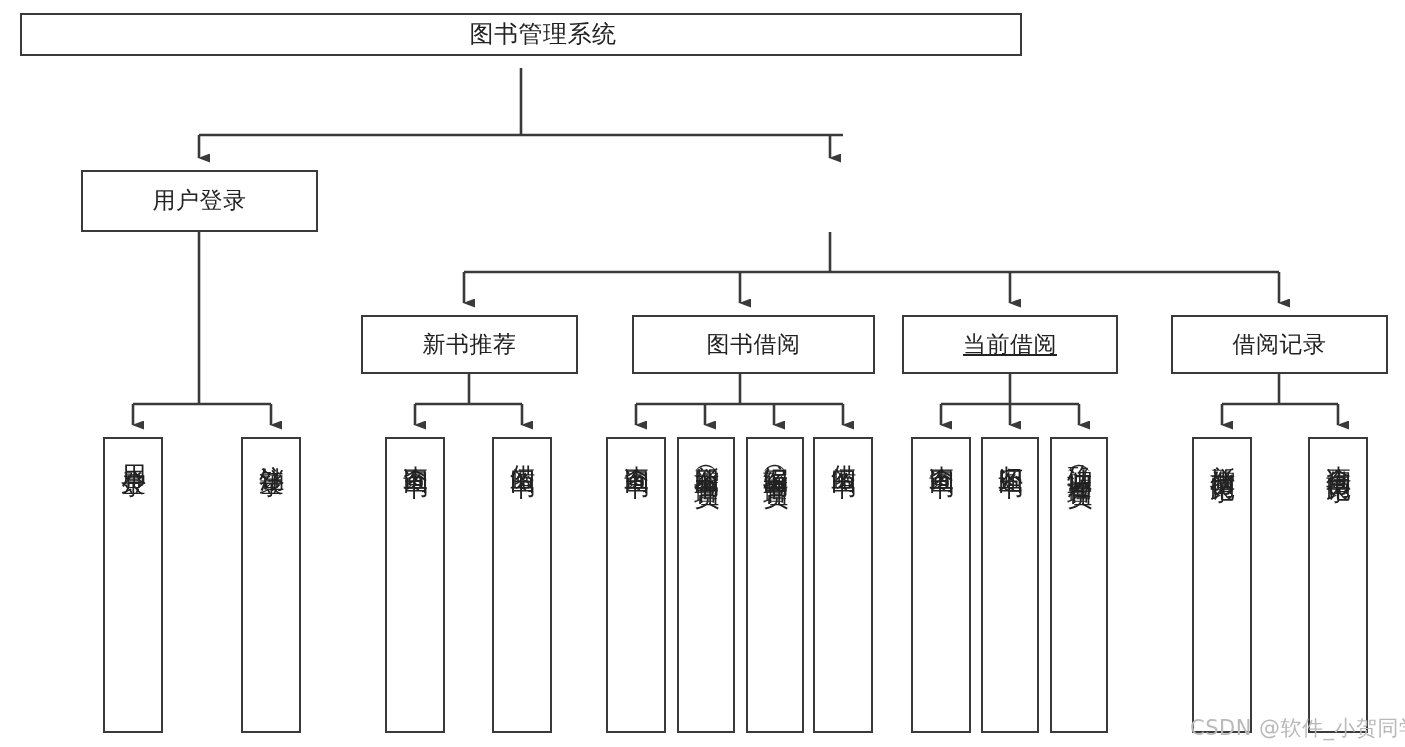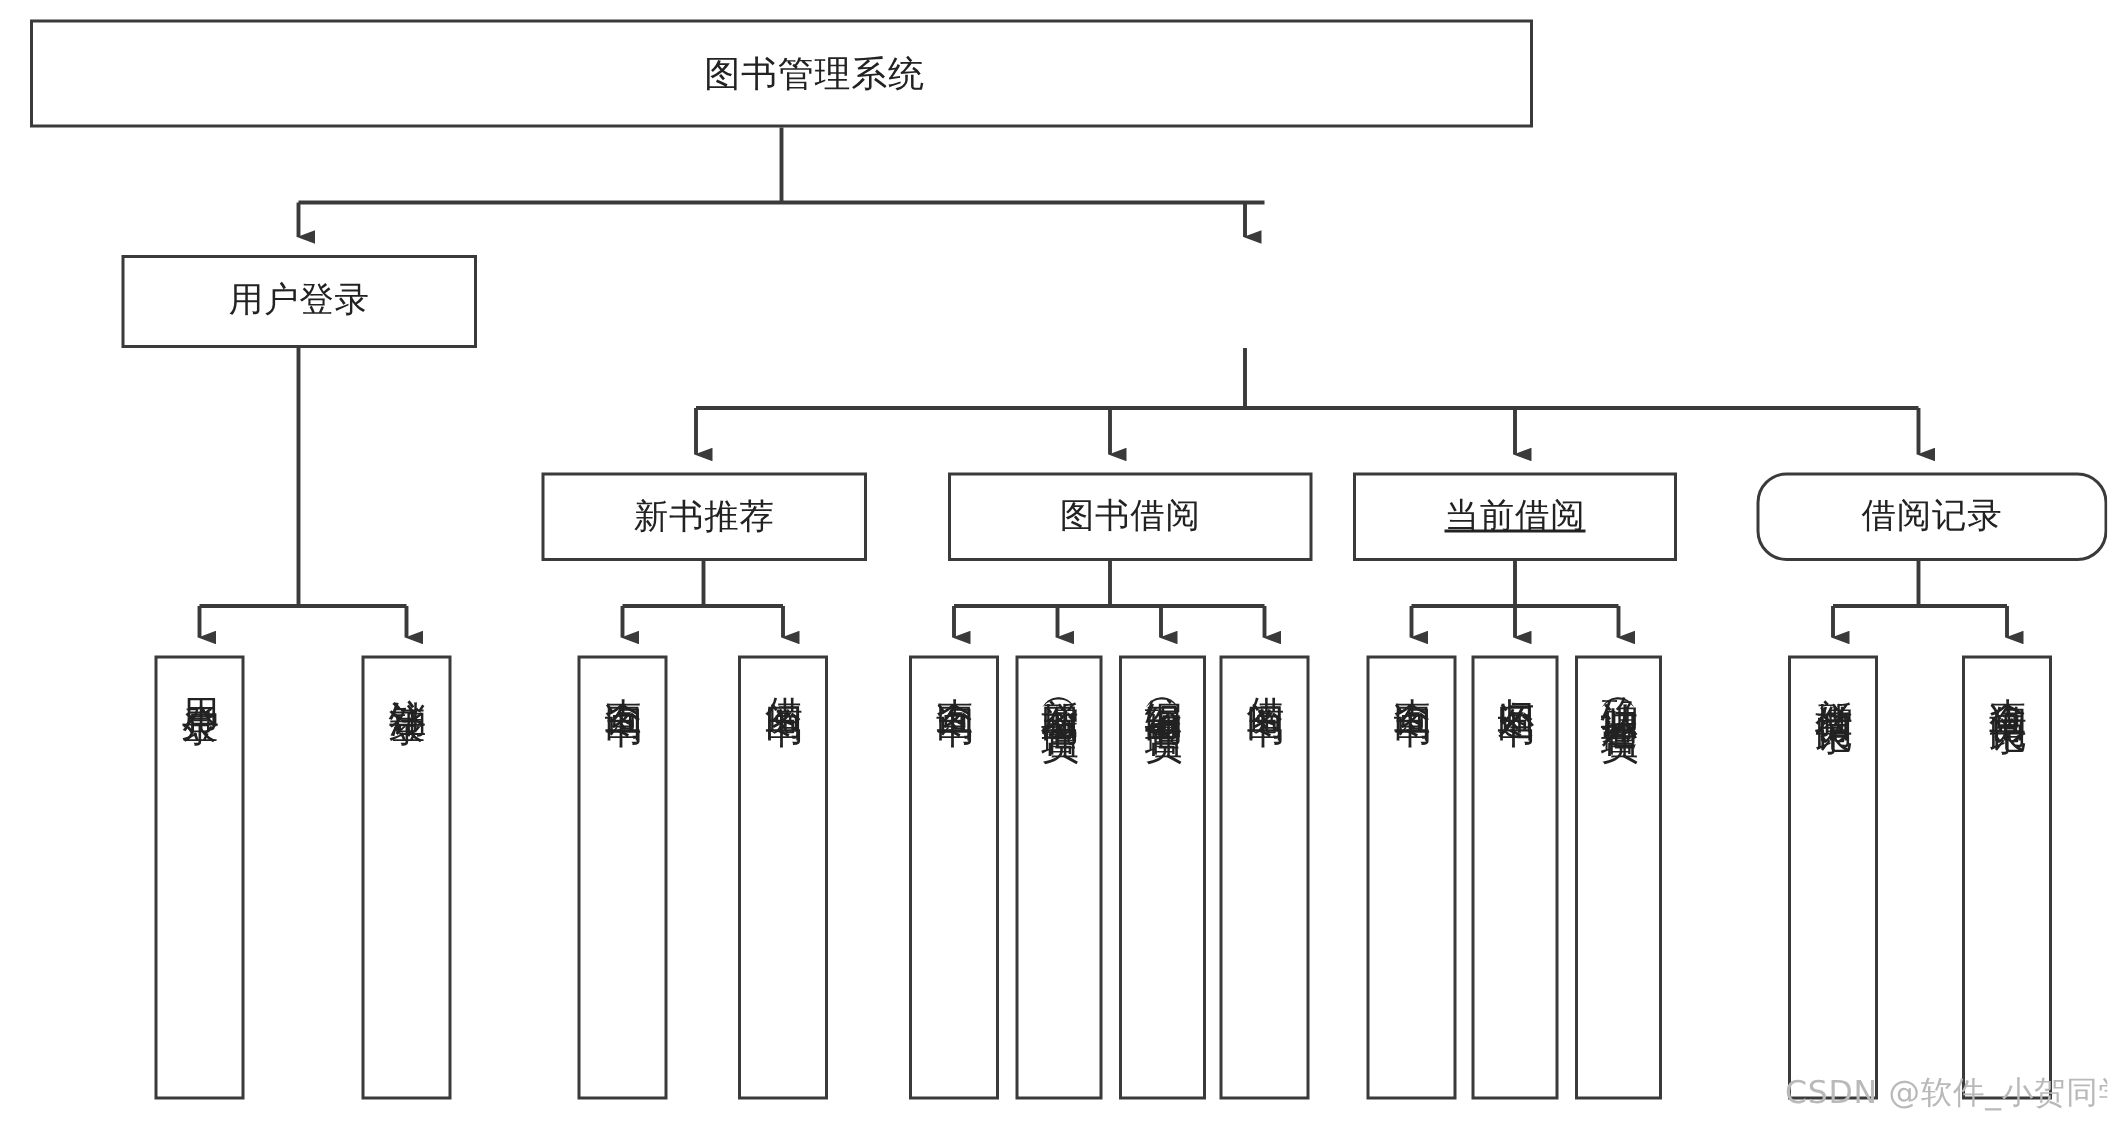--- a/index.html
+++ b/index.html
@@ -121,38 +121,38 @@
       <path d="M1010,404 L1010,425" marker-end="url(#arw)"></path>
       <path d="M1079,404 L1079,425" marker-end="url(#arw)"></path>
 
       <path d="M1279,374 L1279,404"></path>
       <path d="M1222,404 L1338,404"></path>
       <path d="M1222,404 L1222,425" marker-end="url(#arw)"></path>
       <path d="M1338,404 L1338,425" marker-end="url(#arw)"></path>
     </g>
   </svg>
 
-  <div class="node root h" style="left:20px; top:13px; width:1002px; height:72px;padding-left:44px;">
+  <div class="node root h" style="left:20px; top:13px; width:1002px; height:43px;padding-left:44px;">
     <span class="label">图书管理系统</span>
   </div>
 
   <div class="node h" style="left:81px; top:170px; width:237px; height:62px;">
     <span class="label">用户登录</span>
   </div>
 
-  <div class="node h" style="left:361px; top:315px; width:217px; height:59px;font-family:Liberation Serif, serif;">
+  <div class="node h" style="left:361px; top:315px; width:217px; height:59px;">
     <span class="label">新书推荐</span>
   </div>
   <div class="node h" style="left:632px; top:315px; width:243px; height:59px;">
     <span class="label">图书借阅</span>
   </div>
   <div class="node h" style="left:902px; top:315px; width:216px; height:59px;text-decoration:underline;">
     <span class="label">当前借阅</span>
   </div>
-  <div class="node h" style="left:1171px; top:315px; width:234px; height:59px;border-radius:20px;">
+  <div class="node h" style="left:1171px; top:315px; width:217px; height:59px;">
     <span class="label">借阅记录</span>
   </div>
 
   <div class="node v" style="left:103px; top:437px; width:60px; height:296px;">
     <span class="label">用户登录</span>
   </div>
   <div class="node v" style="left:241px; top:437px; width:60px; height:296px;">
     <span class="label">注销登录</span>
   </div>
 

